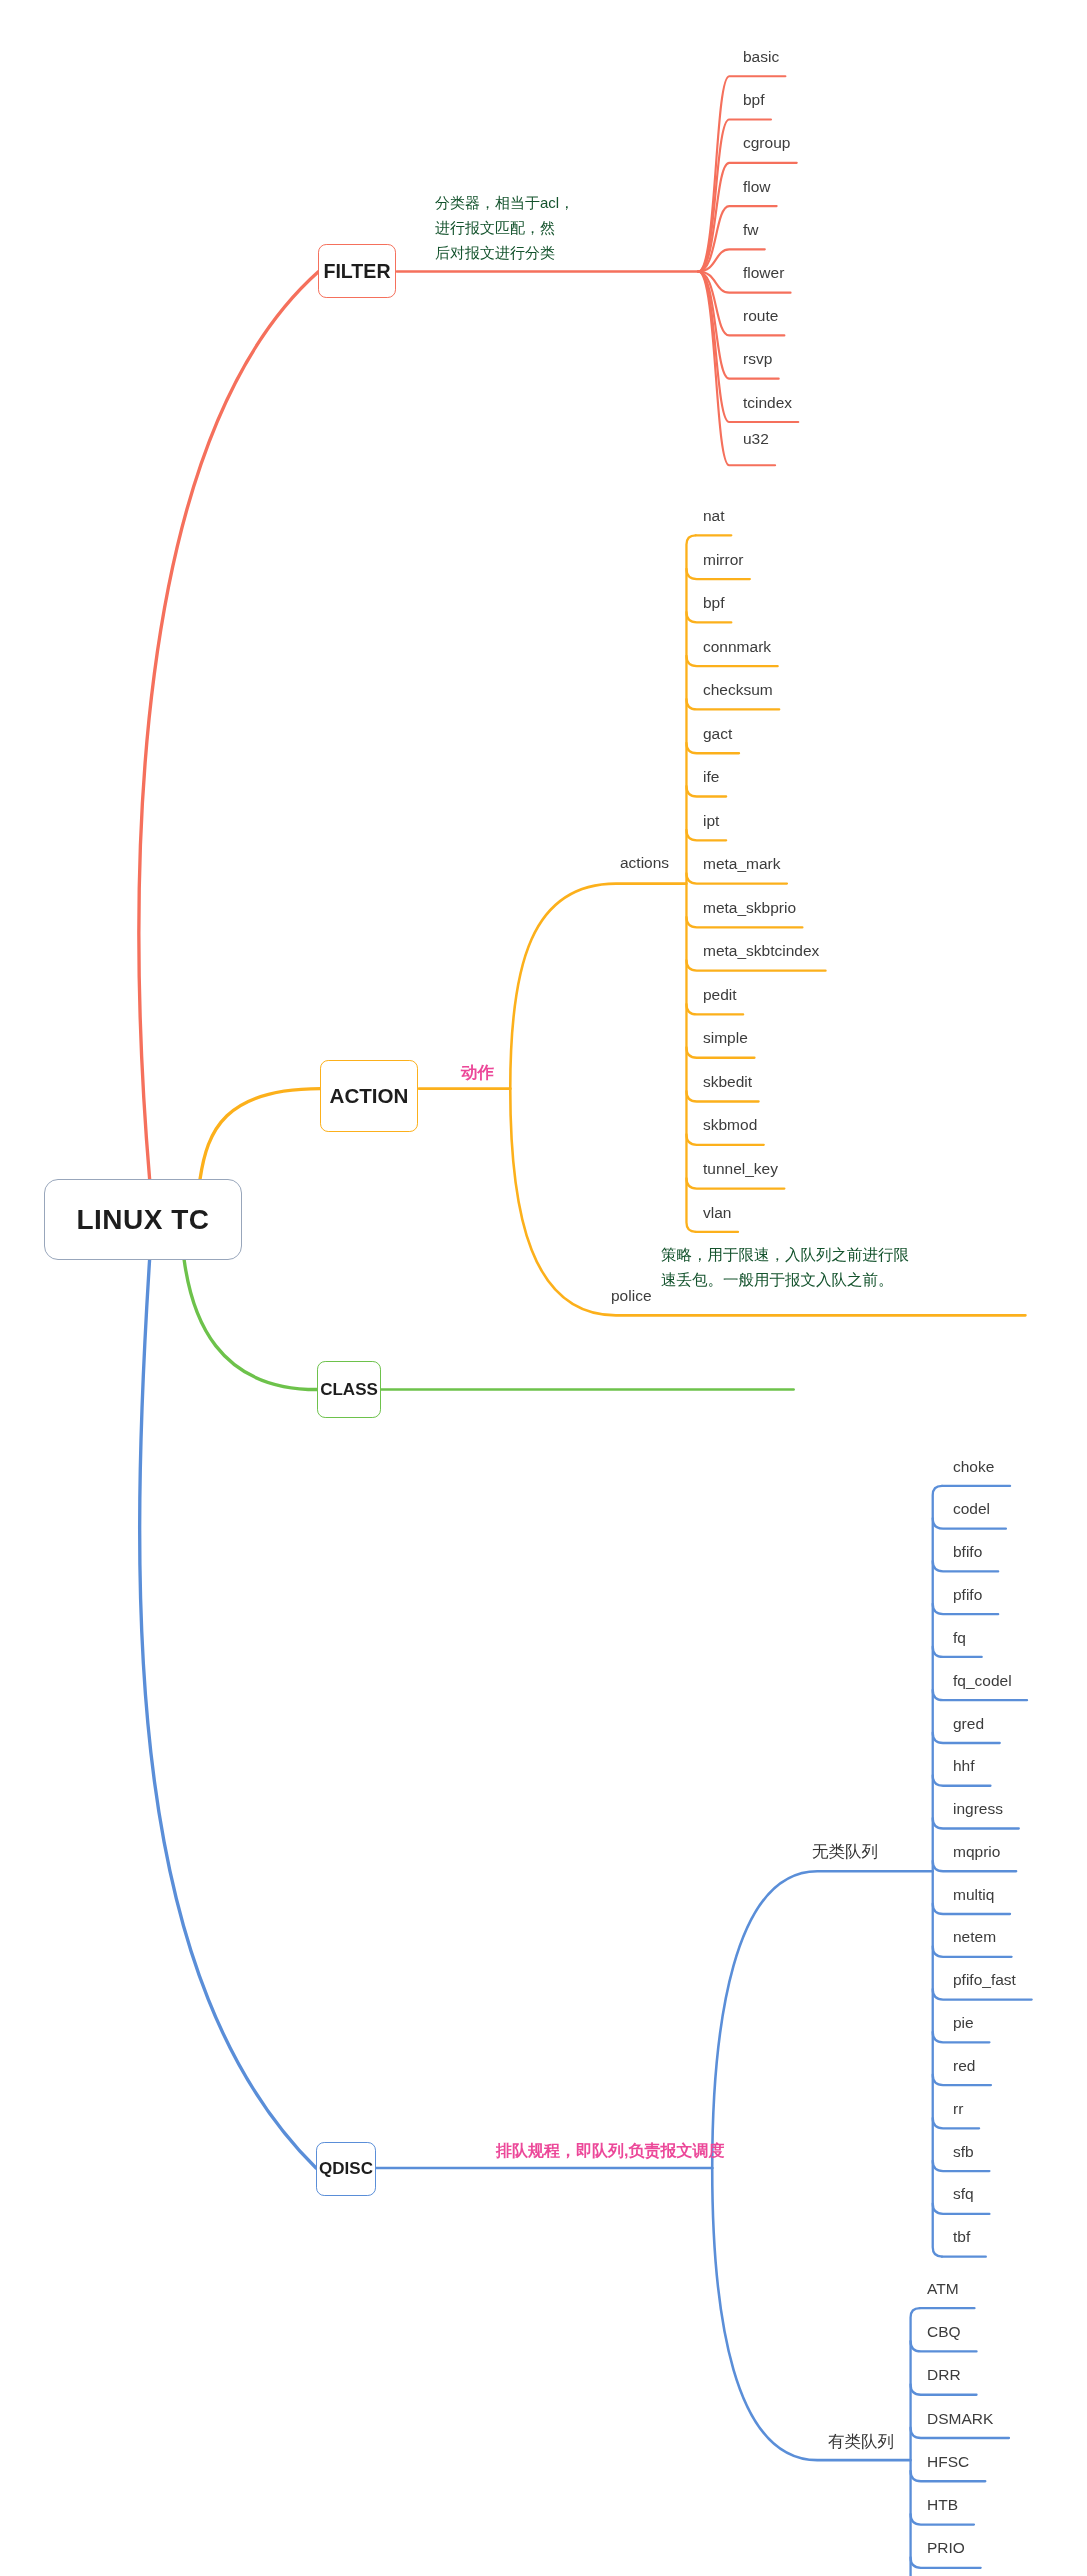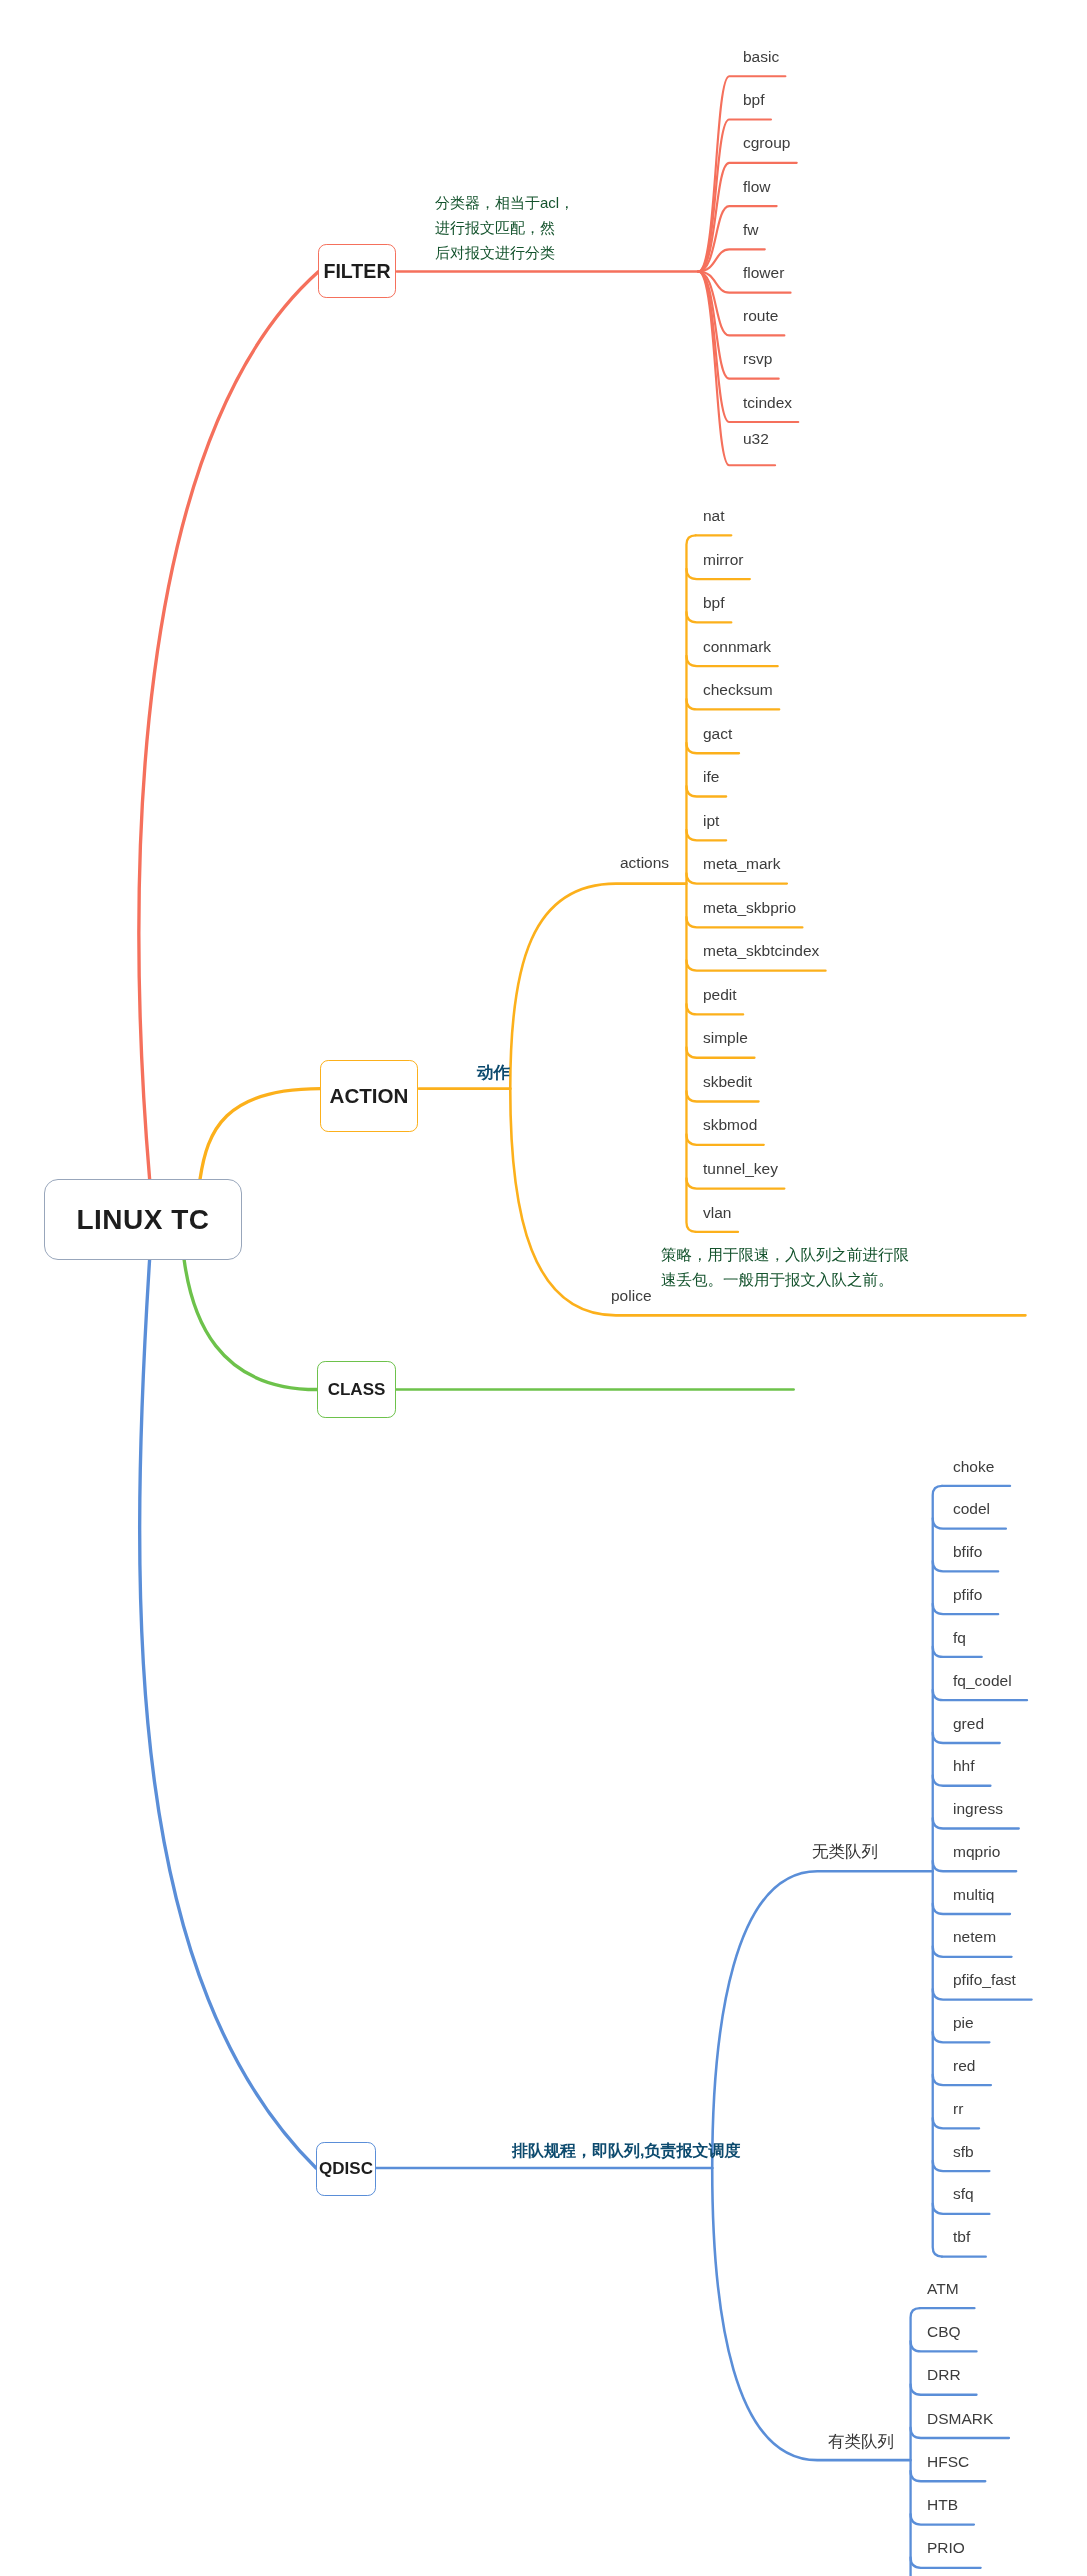--- a/index.html
+++ b/index.html
@@ -10,21 +10,21 @@
         color:#1d1d1d;white-space:nowrap;box-sizing:border-box;}
   .root{border:1.5px solid var(--c-root);border-radius:14px;font-size:28px;font-weight:600;letter-spacing:0.5px;}
   .branch{border-radius:8.2px;font-weight:700;}
   .b-filter{border:1.5px solid var(--c-filter);font-size:19.6px;}
   .b-action{border:1.5px solid var(--c-action);font-size:20.6px;}
   .b-class{border:1.5px solid var(--c-class);font-size:17px;}
   .b-qdisc{border:1.5px solid var(--c-qdisc);font-size:17px;}
   .leaf{position:absolute;z-index:1;font-size:15.5px;color:#3c3c3c;white-space:nowrap;}
   .cjk{font-size:16.5px;color:#333;}
   .note{position:absolute;z-index:1;font-size:15px;color:#14532d;line-height:25px;white-space:nowrap;}
-  .note.bold{font-weight:700;color:#0c4a6e;margin-left:16px;}
+  .note.bold{font-weight:700;color:#ec4899;}
 </style>
 </head>
 <body>
 
 <div class="canvas">
   <svg id="lines" width="1088" height="2658" viewBox="0 0 2111 5159">
       <path d="M290,2288 C240,1700 255,850 618,527" stroke="#f5705c" stroke-width="6.5" fill="none" stroke-linecap="round"></path>
       <path d="M388,2288 C402,2195 435,2113 622,2113" stroke="#fcb01b" stroke-width="6.5" fill="none" stroke-linecap="round"></path>
       <path d="M357,2445 C372,2555 420,2697 615,2697" stroke="#6dc24b" stroke-width="6.5" fill="none" stroke-linecap="round"></path>
       <path d="M290,2445 C245,3150 252,3850 613,4208" stroke="#5a8ed8" stroke-width="6.5" fill="none" stroke-linecap="round"></path>
@@ -94,21 +94,21 @@
       <path d="M1767,4964 Q1767,4984 1787,4984 H1903" stroke="#5a8ed8" stroke-width="4.5" fill="none" stroke-linecap="round"></path>
       <path d="M1785,5068 H1895" stroke="#5a8ed8" stroke-width="4.5" fill="none" stroke-linecap="round"></path>
     </svg>
 
   <div class="node root" style="left:44px;top:1179px;width:198px;height:81px;">LINUX TC</div>
 
   <div class="node branch b-filter" style="left:318px;top:244px;width:78px;height:54px;">FILTER</div>
 
   <div class="node branch b-action" style="left:320px;top:1060px;width:98px;height:72px;">ACTION</div>
 
-  <div class="node branch b-class" style="left:317px;top:1361px;width:79px;height:57px;">CLASS</div>
+  <div class="node branch b-class" style="left:317px;top:1361px;width:64px;height:57px;">CLASS</div>
 
   <div class="node branch b-qdisc" style="left:316px;top:2142px;width:60px;height:54px;">QDISC</div>
 
   <div class="note" style="left:435px;top:190px;">
     <div>分类器，相当于acl，</div>
     <div>进行报文匹配，然</div>
     <div>后对报文进行分类</div>
   </div>
 
   <div class="note bold" style="left:461px;top:1060px;font-size:16.5px;">动作</div>

